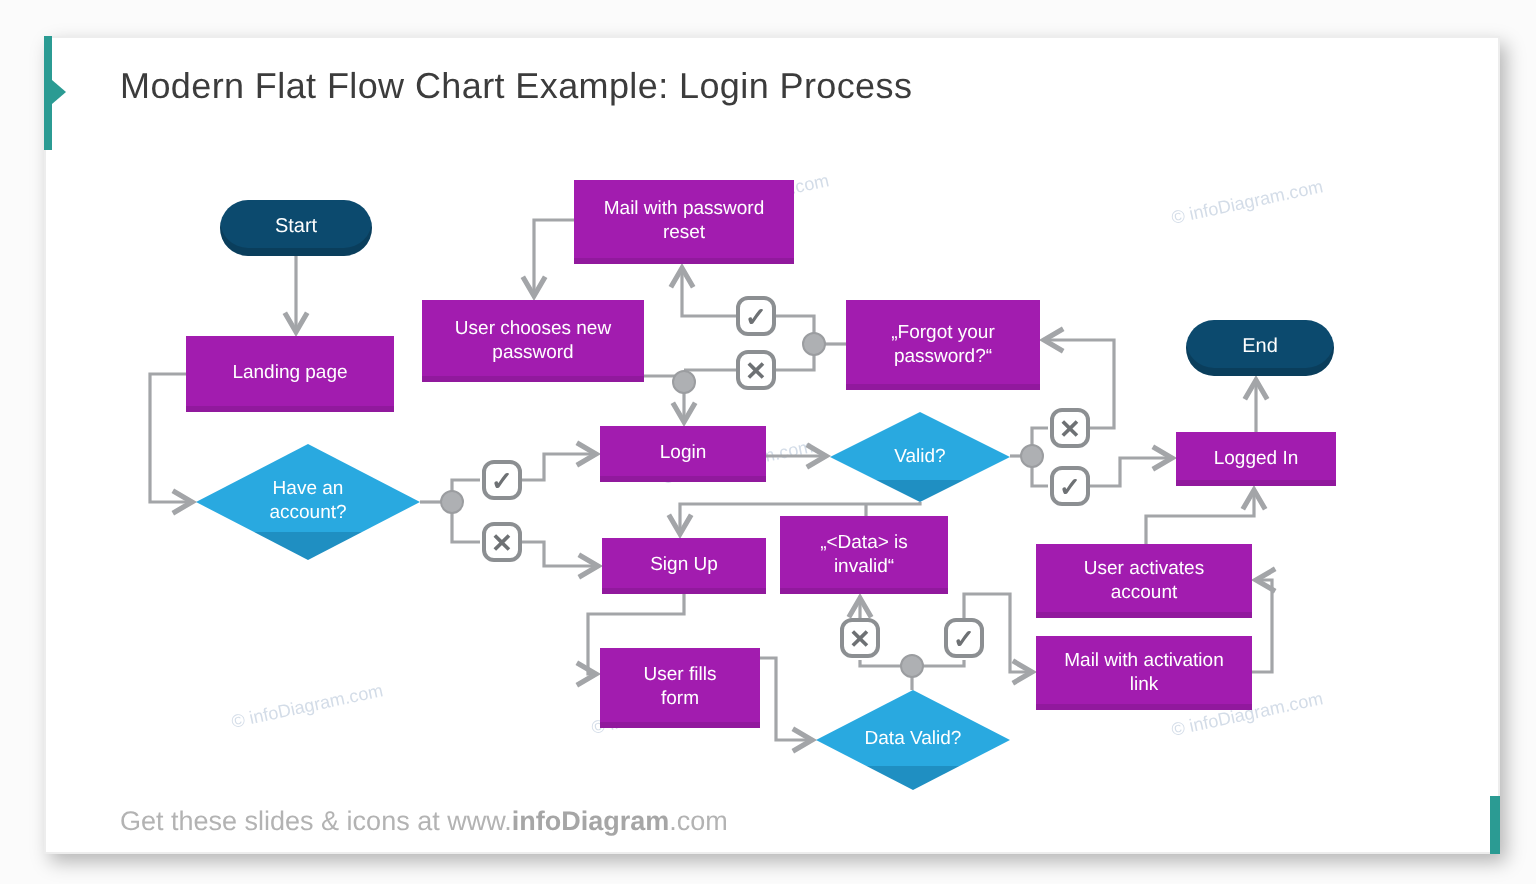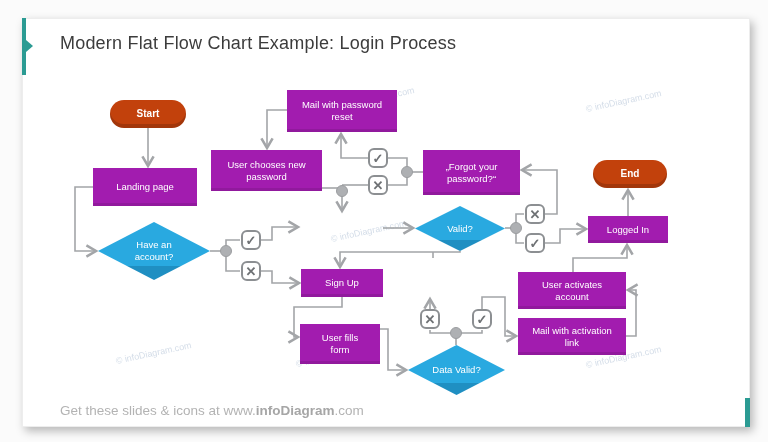--- a/index.html
+++ b/index.html
@@ -20,22 +20,22 @@
            letter-spacing:0.2px; z-index:5; white-space:nowrap; }
   .footer { position:absolute; left:60px; top:403px; font-size:13.5px; color:#b3b3b3;
             z-index:5; white-space:nowrap; }
   .footer b { color:#a6a6a6; }
   .watermark { position:absolute; font-size:9px; color:#9fb3cc; opacity:0.45;
                transform:rotate(-12deg); white-space:nowrap; z-index:1; }
   svg.connectors { position:absolute; left:0; top:0; z-index:2; }
   .node { position:absolute; display:flex; align-items:center; justify-content:center;
           text-align:center; color:#ffffff; font-size:9.5px; line-height:1.25; z-index:3; }
   .orange { background:#a21caf; box-shadow:inset 0 -3px 0 rgba(0,0,0,0.10); padding:0 8px; }
-  .pill { background:#c2410c; border-radius:14px; box-shadow:inset 0 -4px 0 rgba(0,0,0,0.16);
-          font-weight:bold; font-size:10px; }
+  .pill { background:#0c4a6e; border-radius:14px; box-shadow:inset 0 -4px 0 rgba(0,0,0,0.16);
+          font-weight:normal; font-size:10px; }
   .diamond { background:linear-gradient(180deg,#29a9e0 76%,#1f8fc2 76%);
              clip-path:polygon(50% 0,100% 50%,50% 100%,0 50%); }
   .icon { position:absolute; width:20px; height:20px; background:#ffffff;
           border:2px solid #8c8f92; border-radius:6px; z-index:4;
           display:flex; align-items:center; justify-content:center;
           color:#6e7174; font-size:13px; font-weight:bold; line-height:1; }
 </style>
 </head>
 <body>
 
@@ -116,25 +116,31 @@
   </div>
   <div class="node orange" style="left:287px;top:90px;width:110px;height:42px;">
     <span>Mail with password reset</span>
   </div>
   <div class="node orange" style="left:423px;top:150px;width:97px;height:45px;">
     <span>„Forgot your password?“</span>
   </div>
   <div class="node orange" style="left:211px;top:150px;width:111px;height:41px;">
     <span>User chooses new password</span>
   </div>
+  <div class="node orange" style="left:300px;top:213px;width:83px;height:28px;">
+    <span>Login</span>
+  </div>
   <div class="node diamond" style="left:415px;top:206px;width:90px;height:45px;">
     <span>Valid?</span>
   </div>
   <div class="node orange" style="left:301px;top:269px;width:82px;height:28px;">
     <span>Sign Up</span>
+  </div>
+  <div class="node orange" style="left:390px;top:258px;width:84px;height:39px;">
+    <span>„&lt;Data&gt; is invalid“</span>
   </div>
   <div class="node orange" style="left:300px;top:324px;width:80px;height:40px;padding:1px 14px;">
     <span>User fills form</span>
   </div>
   <div class="node diamond" style="left:408px;top:345px;width:97px;height:50px;">
     <span>Data Valid?</span>
   </div>
   <div class="node orange" style="left:518px;top:318px;width:108px;height:37px;">
     <span>Mail with activation link</span>
   </div>

